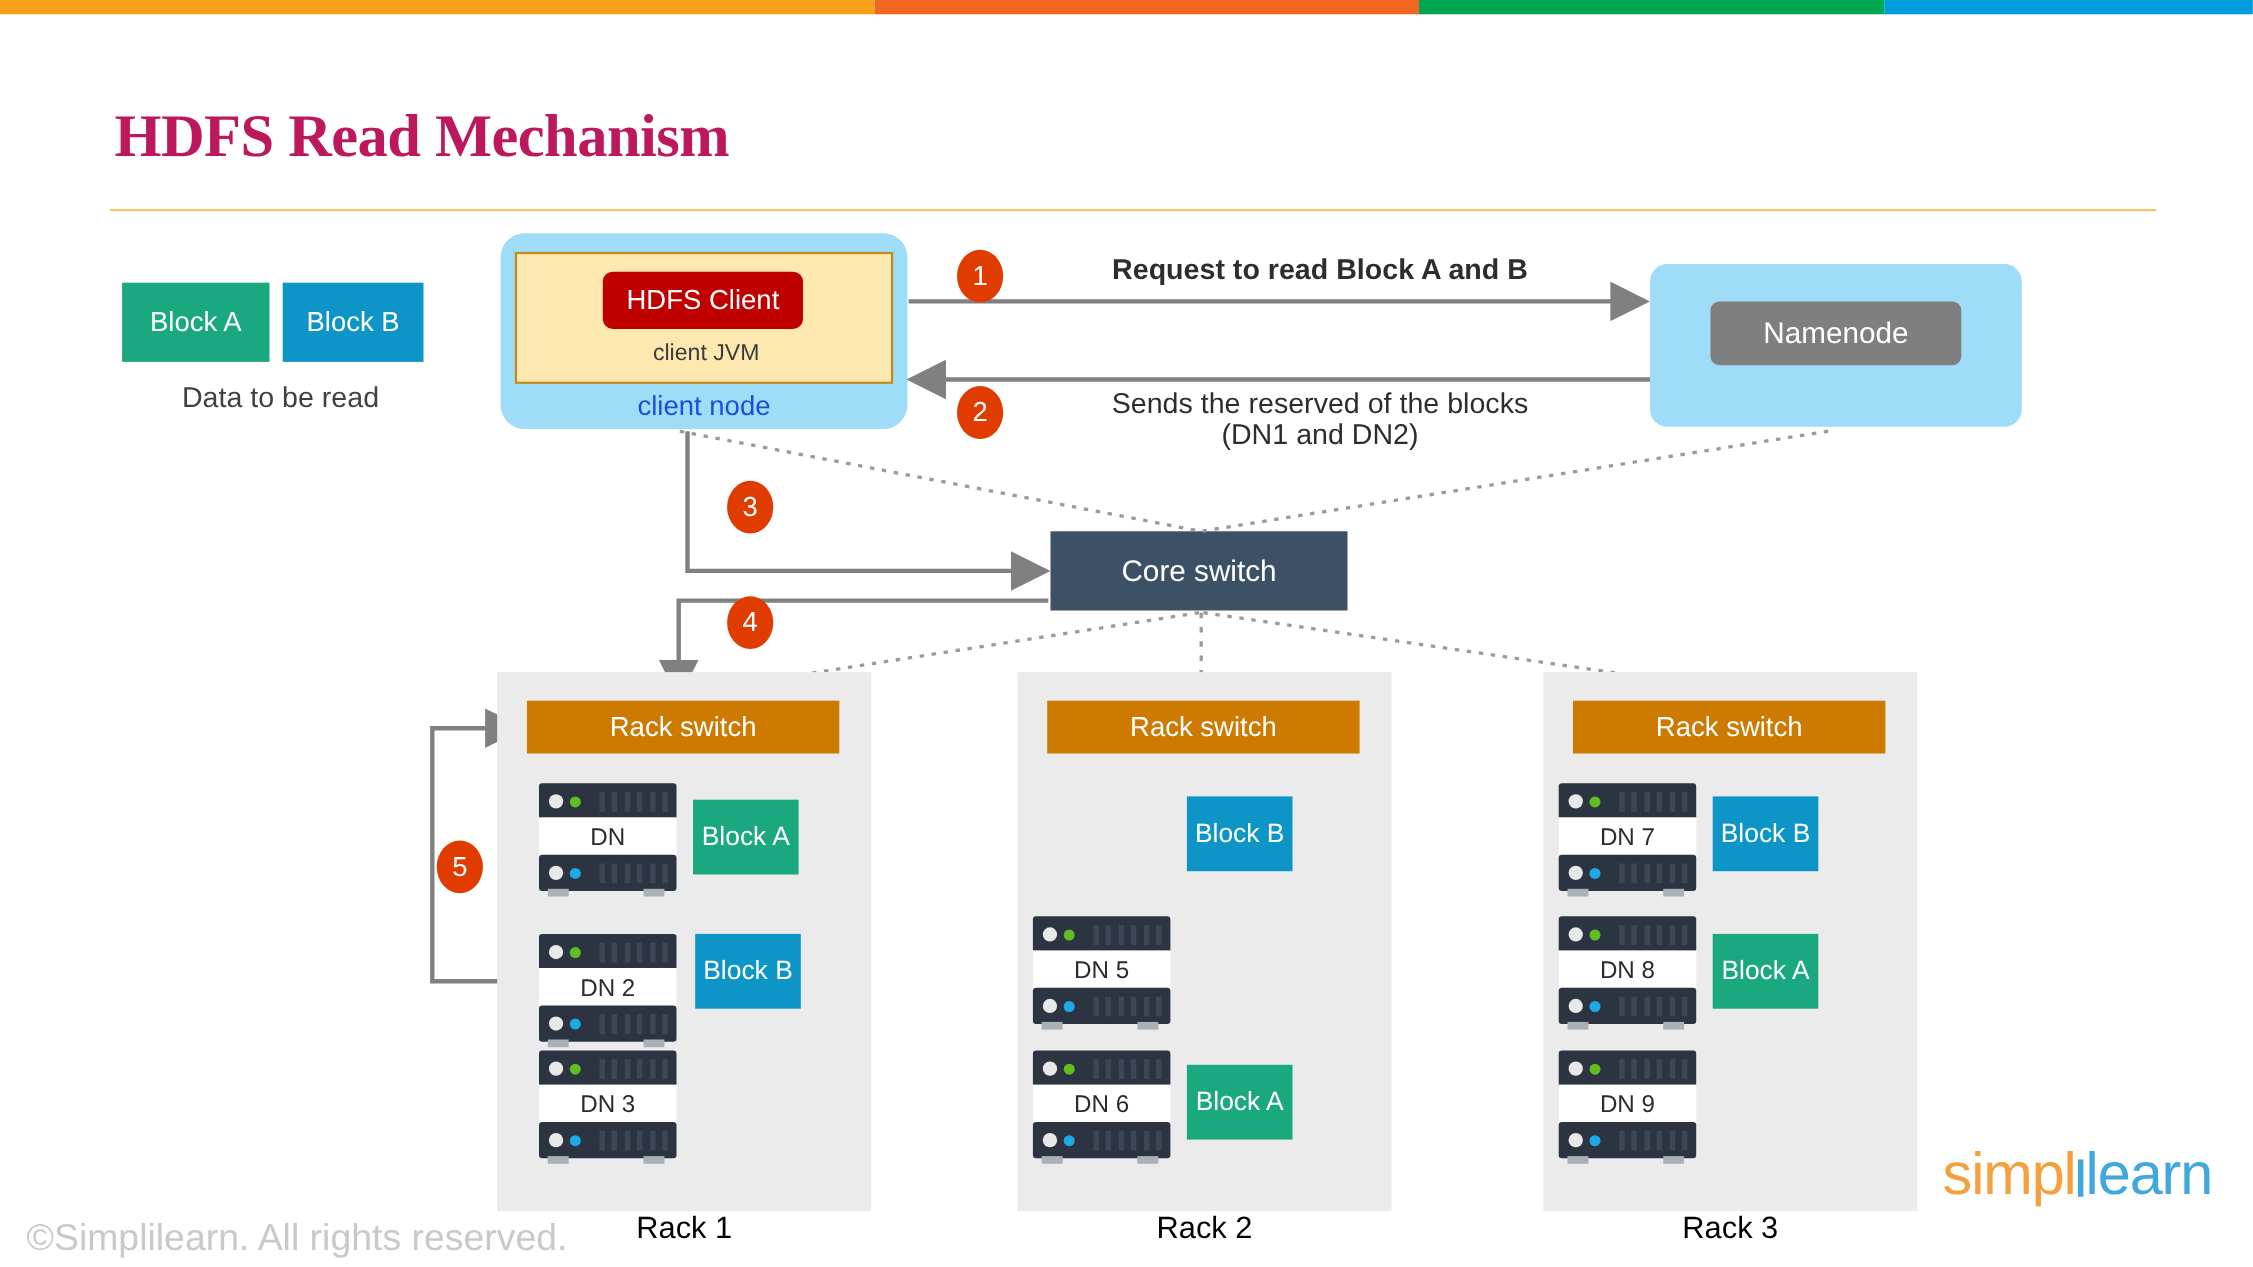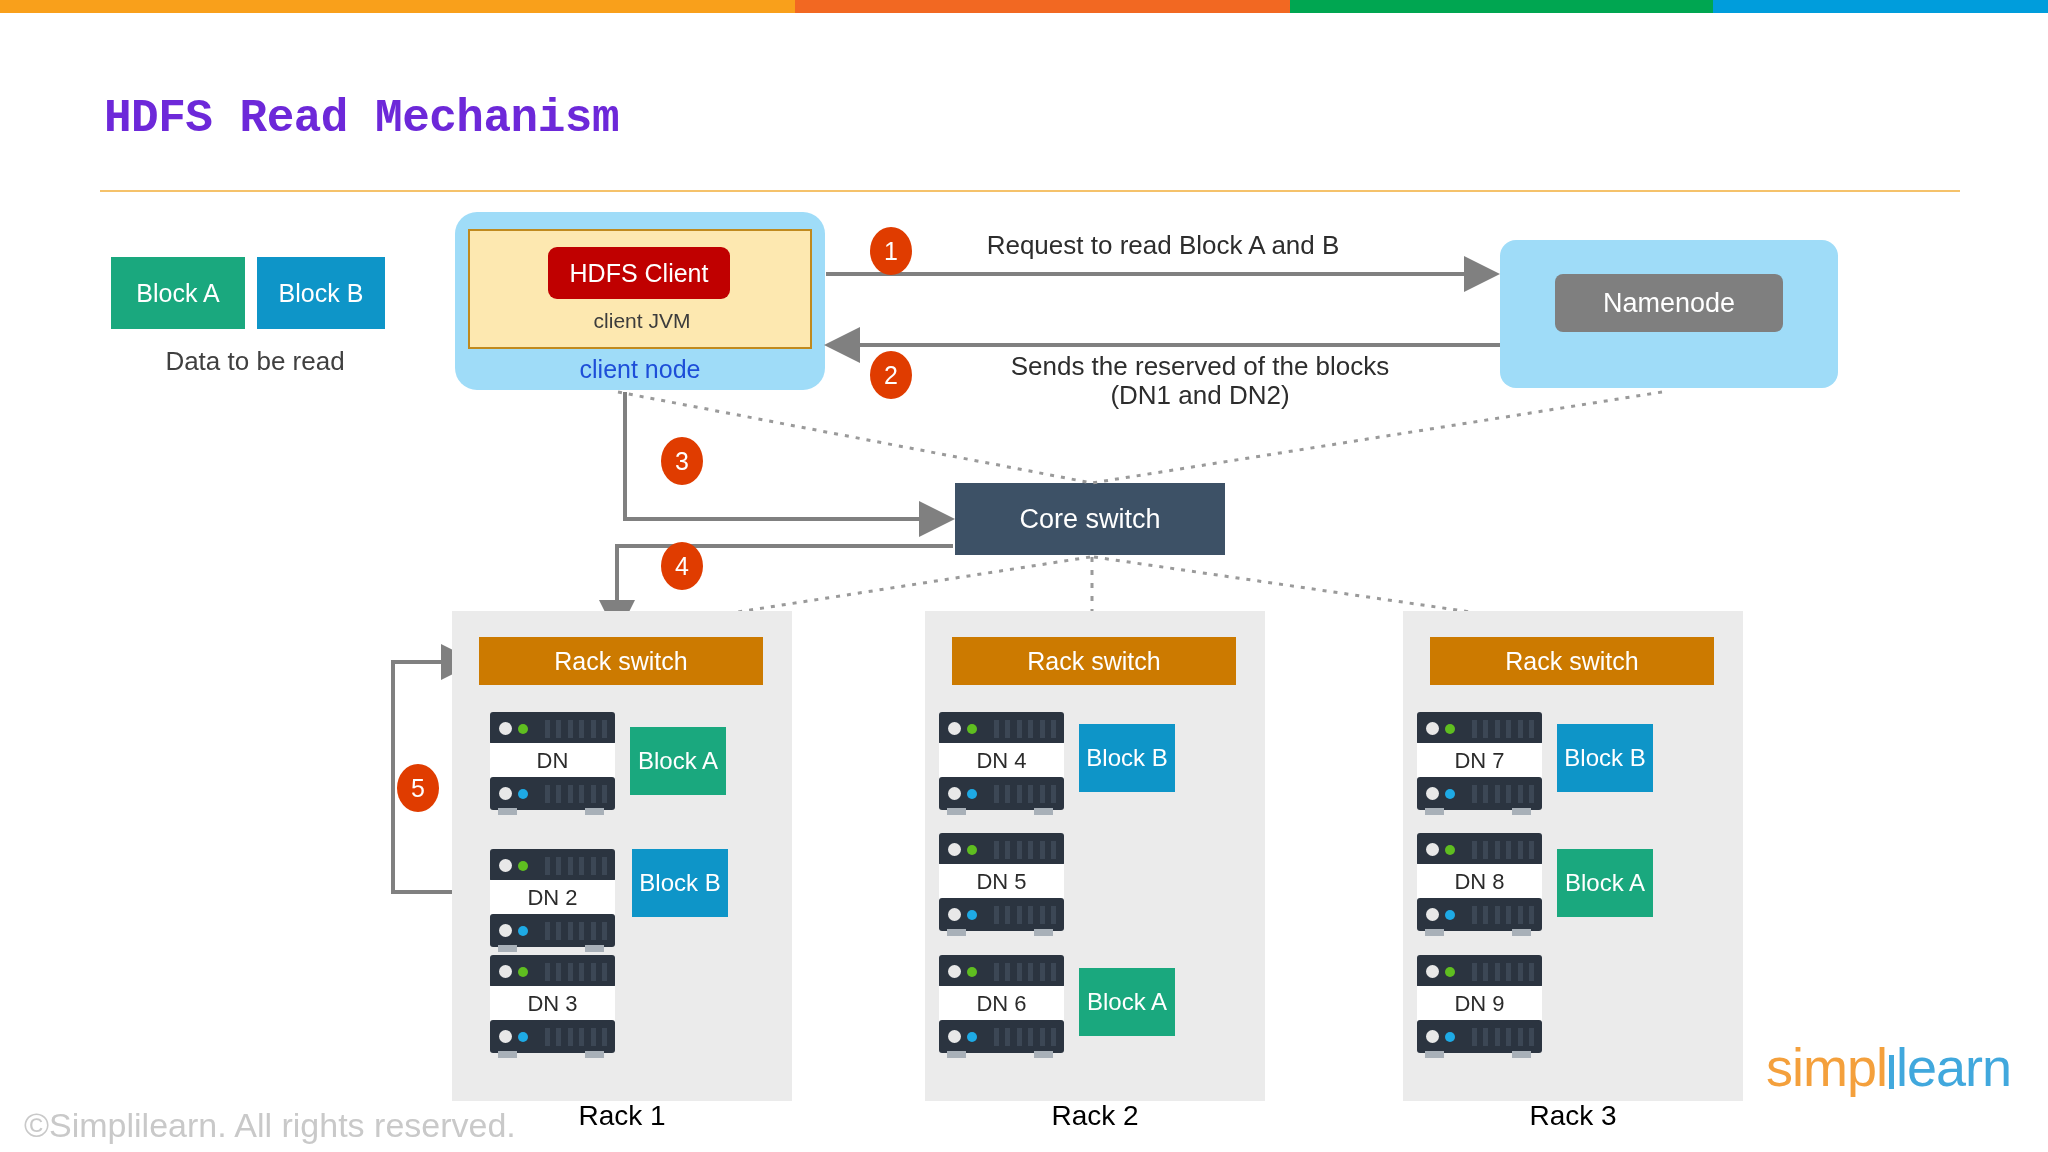--- a/index.html
+++ b/index.html
@@ -16,23 +16,23 @@
   .topbar { position:absolute; top:0; left:0; width:2048px; height:13px; display:flex; }
   .topbar span { height:100%; display:block; }
   .tb0 { width:795px; background:#f9a01b; }
   .tb1 { width:495px; background:#f26822; }
   .tb2 { width:423px; background:#00a651; }
   .tb3 { width:335px; background:#009ddc; }
 
   
   .title {
     position:absolute; left:104px; top:96px;
-    font-size:46px; font-weight:bold; color:#6d28d9;
+    font-size:55px; font-weight:bold; color:#be185d;
     letter-spacing:-0.5px; line-height:1;
-    font-family:Liberation Mono, monospace;
+    font-family:Liberation Serif, serif;
   }
   .title-rule {
     position:absolute; left:100px; top:190px; width:1860px; height:2px;
     background:#f5c26b;
   }
 
   
   .blk {
     position:absolute; color:#fff; font-size:25px;
     display:flex; align-items:center; justify-content:center;
@@ -86,21 +86,21 @@
     display:flex; align-items:center; justify-content:center;
   }
   .badge-1 { left:870px; top:227px; }
   .badge-2 { left:870px; top:351px; }
   .badge-3 { left:661px; top:437px; }
   .badge-4 { left:661px; top:542px; }
   .badge-5 { left:397px; top:764px; }
 
   
   .cap { position:absolute; font-size:26px; color:#2d2d2d; text-align:center; }
-  .cap-1 { left:833px; top:230px; width:660px; }
+  .cap-1 { left:870px; top:230px; width:660px;font-weight:bold; }
   .cap-2 { left:870px; top:352px; width:660px; line-height:1.12; }
 
   
   .core-switch {
     position:absolute; left:955px; top:483px; width:270px; height:72px;
     background:#3d5166; color:#fff; font-size:27px;
     display:flex; align-items:center; justify-content:center;
   }
 
   
@@ -348,51 +348,20 @@
           <i class="l"></i>
           <i class="r"></i>
         </div>
     </div>
   </div>
   <div class="rack-label rl-1">Rack 1</div>
 
   <div class="rack rack-2">
     <div class="rack-switch">Rack switch</div>
 
-    <div class="server" style="left:14px; top:101px;">
-      <div class="srv-band top">
-        <div class="led led-w"></div>
-        <div class="led led-g"></div>
-        <div class="vents">
-            <i></i>
-            <i></i>
-            <i></i>
-            <i></i>
-            <i></i>
-            <i></i>
-          </div>
-      </div>
-      <div class="srv-name">DN 4</div>
-      <div class="srv-band bot">
-        <div class="led led-w"></div>
-        <div class="led led-b"></div>
-        <div class="vents">
-            <i></i>
-            <i></i>
-            <i></i>
-            <i></i>
-            <i></i>
-            <i></i>
-          </div>
-      </div>
-      <div class="feet">
-          <i class="l"></i>
-          <i class="r"></i>
-        </div>
-    </div>
     <div class="nblk blue" style="left:154px; top:113px;">Block B</div>
 
     <div class="server" style="left:14px; top:222px;">
       <div class="srv-band top">
         <div class="led led-w"></div>
         <div class="led led-g"></div>
         <div class="vents">
             <i></i>
             <i></i>
             <i></i>

